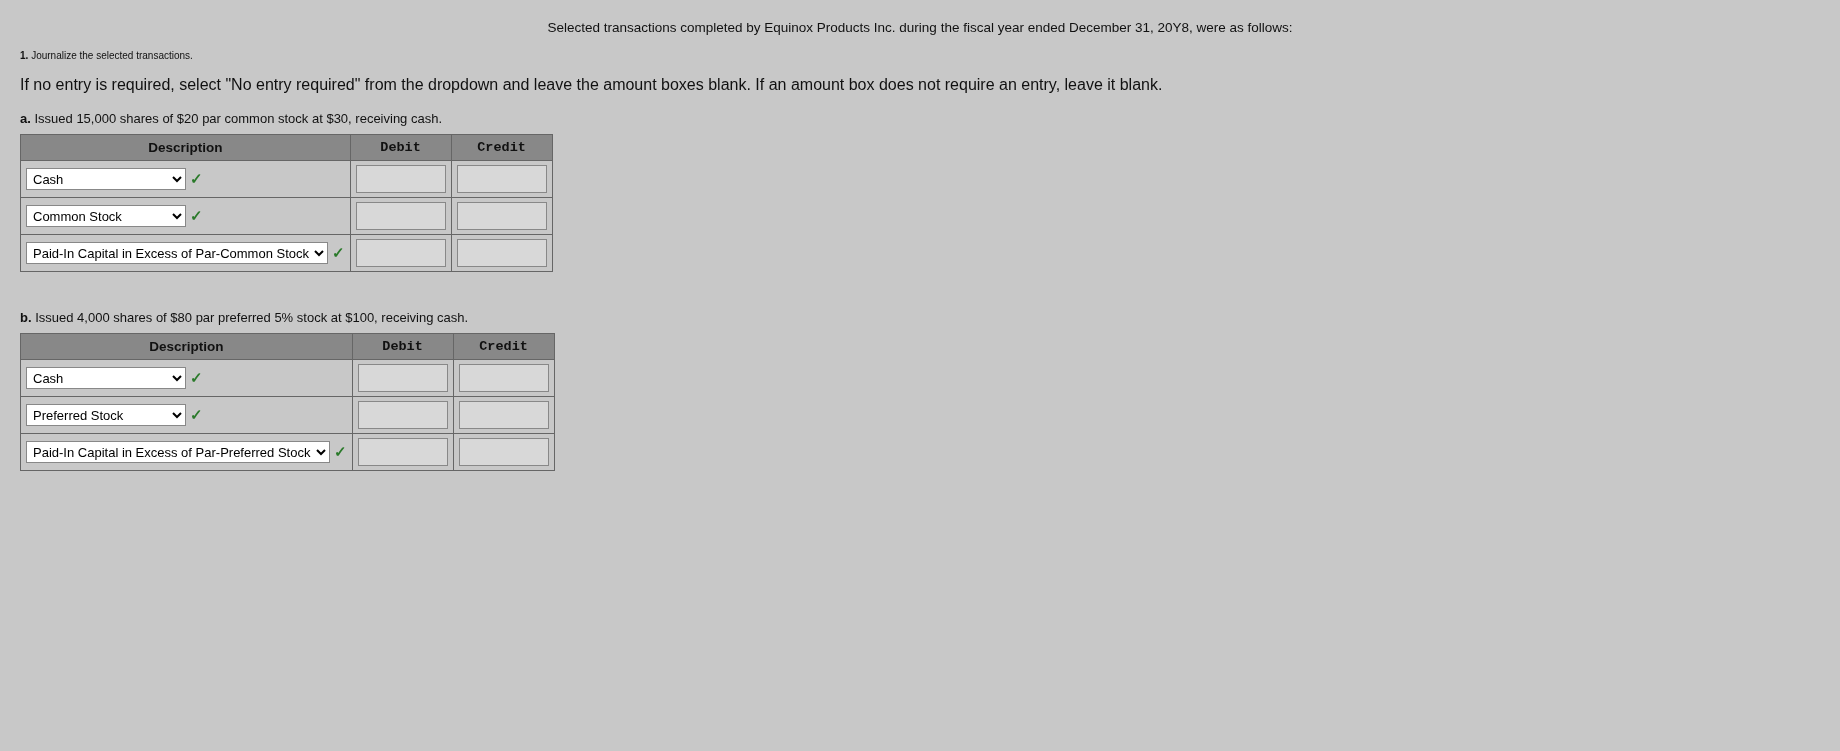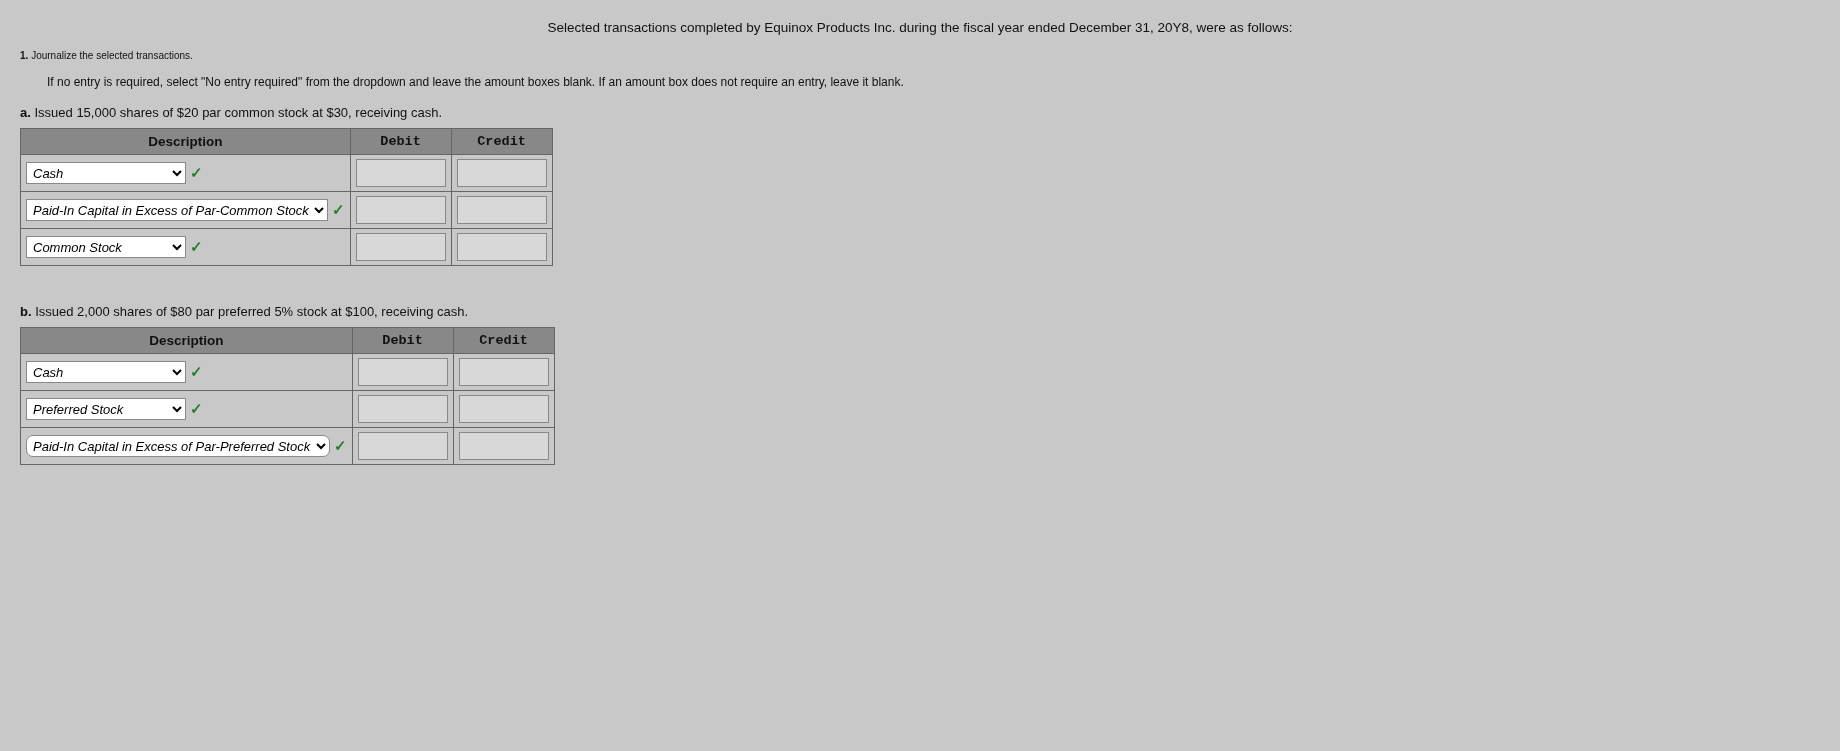--- a/index.html
+++ b/index.html
@@ -29,24 +29,23 @@
       font-size: 10px;
       margin-bottom: 10px;
       line-height: 1.5;
     }
 
     .instruction strong {
       font-weight: bold;
     }
 
     .no-entry-note {
-      font-size: 12px;
+      font-size: 16px;
       margin-bottom: 14px;
       line-height: 1.5;
-      margin-left: 27px;
     }
 
     .section-label {
       font-size: 13px;
       margin-bottom: 8px;
       font-weight: normal;
     }
 
     .section-label strong {
       font-weight: bold;
@@ -101,21 +100,20 @@
       gap: 4px;
     }
 
     .desc-select {
       border: 1px solid #888;
       background-color: #fff;
       font-size: 13px;
       padding: 1px 2px;
       height: 22px;
       min-width: 160px;
-      font-style: italic;
     }
 
     .checkmark {
       color: #2a7a2a;
       font-size: 15px;
       font-weight: bold;
     }
 
     .amount-input {
       width: 90px;
@@ -168,57 +166,57 @@
         <input type="text" class="amount-input" value="" style="">
       </td>
       <td class="amount-cell">
         <input type="text" class="amount-input" value="" style="">
       </td>
     </tr>
 
     <tr>
       <td class="desc-cell">
         <div class="desc-dropdown-wrapper">
+          <select class="desc-select">
+            <option>Common Stock</option>
+          </select>
+          <span class="checkmark">✓</span>
+        </div>
+      </td>
+      <td class="amount-cell">
+        <input type="text" class="amount-input" value="" style="">
+      </td>
+      <td class="amount-cell">
+        <input type="text" class="amount-input" value="" style="">
+      </td>
+    </tr>
+
+    <tr>
+      <td class="desc-cell">
+        <div class="desc-dropdown-wrapper">
           <select class="desc-select" style="min-width:240px;">
             <option>Paid-In Capital in Excess of Par-Common Stock</option>
           </select>
           <span class="checkmark">✓</span>
         </div>
       </td>
       <td class="amount-cell">
         <input type="text" class="amount-input" value="" style="">
       </td>
       <td class="amount-cell">
         <input type="text" class="amount-input" value="" style="">
       </td>
     </tr>
-
-    <tr>
-      <td class="desc-cell">
-        <div class="desc-dropdown-wrapper">
-          <select class="desc-select">
-            <option>Common Stock</option>
-          </select>
-          <span class="checkmark">✓</span>
-        </div>
-      </td>
-      <td class="amount-cell">
-        <input type="text" class="amount-input" value="" style="">
-      </td>
-      <td class="amount-cell">
-        <input type="text" class="amount-input" value="" style="">
-      </td>
-    </tr>
   </tbody>
 </table>
 
 <div class="section-spacer"></div>
 
 <p class="section-label">
-  <strong>b.</strong>&nbsp;<span>Issued 2,000 shares of $80 par preferred 5% stock at $100, receiving cash.</span>
+  <strong>b.</strong>&nbsp;<span>Issued 4,000 shares of $80 par preferred 5% stock at $100, receiving cash.</span>
 </p>
 
 <table class="journal-table">
   <thead>
     <tr>
       <th class="desc-col">Description</th>
       <th class="amount-col">Debit</th>
       <th class="amount-col">Credit</th>
     </tr>
   </thead>
@@ -254,21 +252,21 @@
         <input type="text" class="amount-input" value="" style="">
       </td>
       <td class="amount-cell">
         <input type="text" class="amount-input" value="" style="">
       </td>
     </tr>
 
     <tr>
       <td class="desc-cell">
         <div class="desc-dropdown-wrapper">
-          <select class="desc-select" style="min-width:240px;border-radius:7px;">
+          <select class="desc-select" style="min-width:240px;">
             <option>Paid-In Capital in Excess of Par-Preferred Stock</option>
           </select>
           <span class="checkmark">✓</span>
         </div>
       </td>
       <td class="amount-cell">
         <input type="text" class="amount-input" value="" style="">
       </td>
       <td class="amount-cell">
         <input type="text" class="amount-input" value="" style="">

